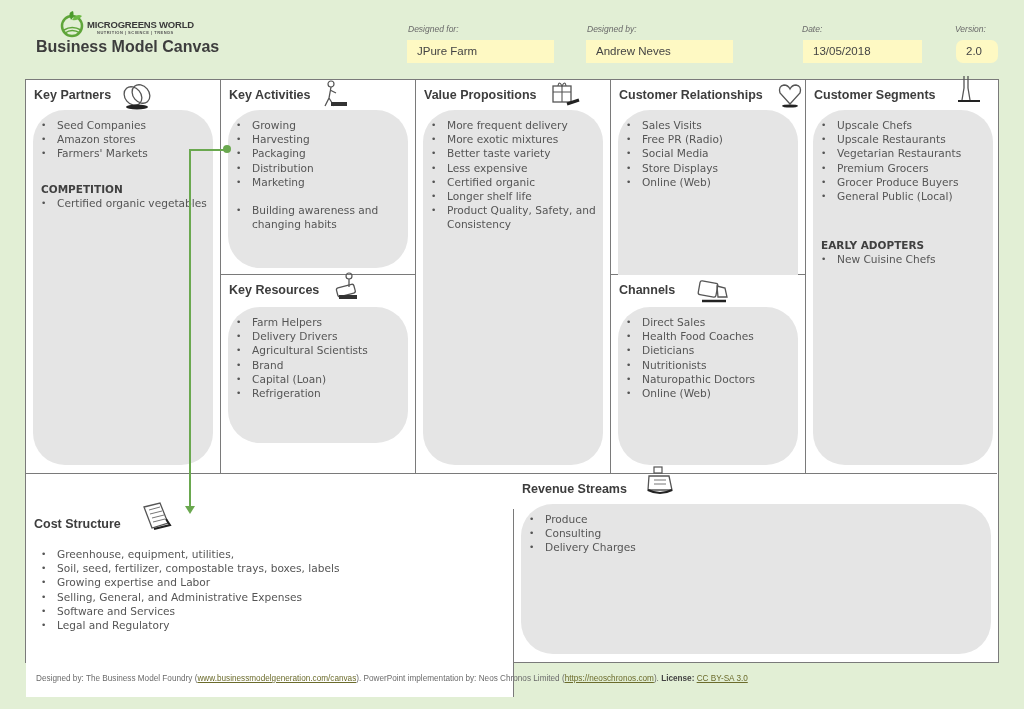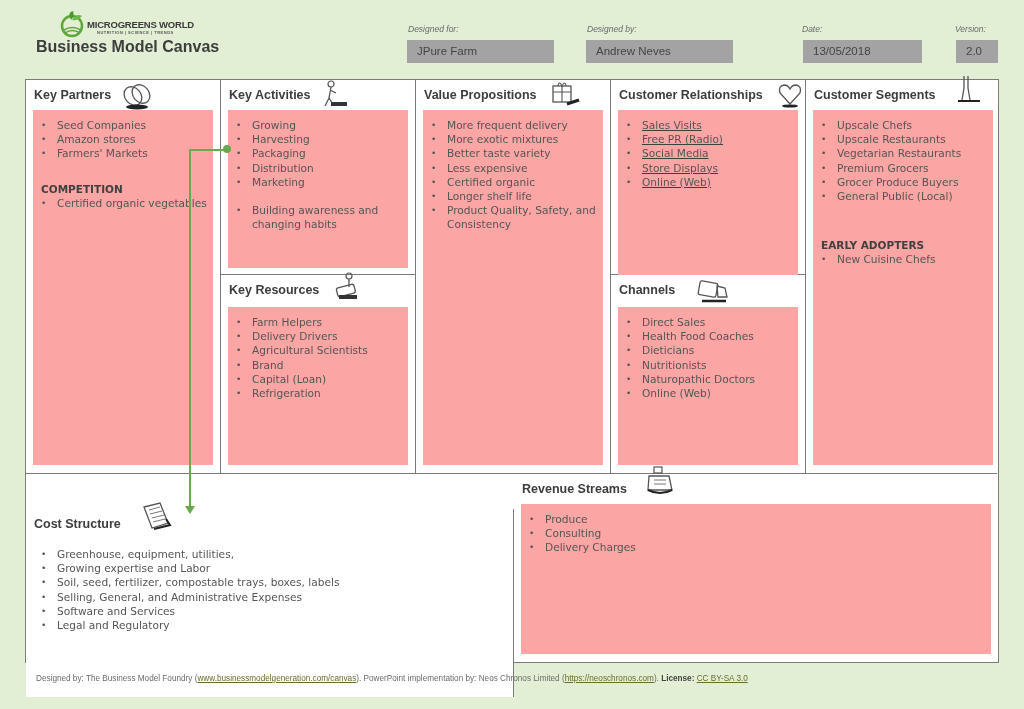--- a/index.html
+++ b/index.html
@@ -10,27 +10,27 @@
     color: #404040;
     position: relative;
   }
   .logo { position: absolute; left: 57px; top: 6px; height: 32px; width: 140px; }
   .logo-mark { position: absolute; left: 0; top: 2px; width: 30px; height: 30px; }
   .logo-name { position: absolute; left: 30px; top: 13px; font-size: 9.5px; font-weight: bold; color: #3a3a3a; letter-spacing: -0.2px; white-space: nowrap; }
   .logo-tag { position: absolute; left: 40px; top: 24px; font-size: 4px; font-weight: bold; color: #555; letter-spacing: 0.5px; white-space: nowrap; }
   .page-title { position: absolute; left: 36px; top: 38px; font-size: 16px; font-weight: bold; color: #3d3d3d; white-space: nowrap; }
 
   .meta-label { position: absolute; top: 24px; font-size: 8.5px; font-style: italic; color: #6a6a6a; white-space: nowrap; }
-  .meta-field { position: absolute; top: 40px; height: 23px; background: #a3a3a3; font-size: 11.5px; color: #444; padding: 5px 0 0 10px; white-space: nowrap; }
+  .meta-field { position: absolute; top: 40px; height: 23px; background: #fef9c3; font-size: 11.5px; color: #444; padding: 5px 0 0 10px; white-space: nowrap; }
 
   .canvas { position: absolute; left: 25px; top: 79px; width: 974px; height: 584px; background: #fff; border: 1.5px solid #7a7a7a; }
   .cell { position: absolute; border-right: 1.5px solid #7a7a7a; border-bottom: 1.5px solid #7a7a7a; background: #fff; }
   .cell-title { position: absolute; left: 8px; top: 8px; font-size: 12.5px; font-weight: bold; color: #3d3d3d; white-space: nowrap; }
   .cell-icon { position: absolute; width: 34px; height: 30px; }
-  .cell-body { position: absolute; background: #fca5a5; }
+  .cell-body { position: absolute; background: #e5e5e5; border-radius: 32px; }
   ul.items { list-style: none; padding: 8px 0 0 8px; }
   ul.items li { position: relative; padding-left: 16px; font-size: 11.5px; line-height: 14.2px; color: #555; font-family: "DejaVu Sans", sans-serif; font-size: 10.6px; }
   ul.items li::before { content: "\2022"; position: absolute; left: 0; top: 0; color: #555; font-size: 9px; }
   ul.items li.gap { margin-top: 14px; }
   .subhead { font-family: "DejaVu Sans", sans-serif; font-size: 10.5px; font-weight: bold; color: #404040; padding: 0 0 0 8px; }
 
   .arrow-h { position: absolute; left: 189px; top: 149px; width: 38px; height: 1.5px; background: #6aa84f; }
   .arrow-v { position: absolute; left: 189px; top: 149px; width: 1.5px; height: 359px; background: #6aa84f; }
   .arrow-dot { position: absolute; left: 223px; top: 145px; width: 8px; height: 8px; border-radius: 50%; background: #6aa84f; }
   .arrow-head { position: absolute; left: 185px; top: 506px; width: 0; height: 0; border-left: 5px solid transparent; border-right: 5px solid transparent; border-top: 8px solid #6aa84f; }
@@ -58,21 +58,21 @@
 <span class="meta-label" style="left:408px;">Designed for:</span>
 <div class="meta-field" style="left:407px; width:147px;">JPure Farm</div>
 
 <span class="meta-label" style="left:587px;">Designed by:</span>
 <div class="meta-field" style="left:586px; width:147px;">Andrew Neves</div>
 
 <span class="meta-label" style="left:802px;">Date:</span>
 <div class="meta-field" style="left:803px; width:119px;">13/05/2018</div>
 
 <span class="meta-label" style="left:955px;">Version:</span>
-<div class="meta-field" style="left:956px; width:42px;">2.0</div>
+<div class="meta-field" style="left:956px; width:42px;border-radius:7px;">2.0</div>
 
 <div class="canvas">
 
   <div class="cell" style="left:0; top:0; width:195px; height:394px;">
     <span class="cell-title">Key Partners</span>
     <svg class="cell-icon" style="left:94px; top:2px;" viewBox="0 0 34 30">
       <ellipse cx="13" cy="14" rx="8" ry="10" fill="none" stroke="#555" stroke-width="1.3" transform="rotate(-40 13 14)"></ellipse>
       <ellipse cx="21" cy="12" rx="8" ry="10" fill="none" stroke="#555" stroke-width="1.3" transform="rotate(-40 21 12)"></ellipse>
       <ellipse cx="17" cy="25" rx="11" ry="2.5" fill="#222"></ellipse>
     </svg>
@@ -109,21 +109,21 @@
   </div>
 
   <div class="cell" style="left:195px; top:195px; width:195px; height:199px;">
     <span class="cell-title">Key Resources</span>
     <svg class="cell-icon" style="left:110px; top:-4px;" viewBox="0 0 34 30">
       <circle cx="18" cy="5" r="3" fill="none" stroke="#555" stroke-width="1.2"></circle>
       <path d="M18 8 L18 16" stroke="#555" stroke-width="1.3"></path>
       <rect x="6" y="15" width="18" height="9" rx="2" fill="none" stroke="#555" stroke-width="1.3" transform="rotate(-15 15 20)"></rect>
       <rect x="8" y="24" width="18" height="4" fill="#333"></rect>
     </svg>
-    <div class="cell-body" style="left:7px; top:32px; width:180px; height:158px;">
+    <div class="cell-body" style="left:7px; top:32px; width:180px; height:136px;">
       <ul class="items">
         <li>Farm Helpers</li>
         <li>Delivery Drivers</li>
         <li>Agricultural Scientists</li>
         <li>Brand</li>
         <li>Capital (Loan)</li>
         <li>Refrigeration</li>
       </ul>
     </div>
   </div>
@@ -148,21 +148,21 @@
       </ul>
     </div>
   </div>
 
   <div class="cell" style="left:585px; top:0; width:195px; height:195px;">
     <span class="cell-title">Customer Relationships</span>
     <svg class="cell-icon" style="left:166px; top:2px; width:26px;" viewBox="0 0 26 30">
       <path d="M13 22 L3 11 Q1 4 7 3 Q11 3 13 7 Q15 3 19 3 Q25 4 23 11 Z" fill="none" stroke="#555" stroke-width="1.3"></path>
       <ellipse cx="13" cy="24" rx="8" ry="1.6" fill="#222"></ellipse>
     </svg>
-    <div class="cell-body" style="left:7px; top:30px; width:180px; height:200px;text-decoration:underline;">
+    <div class="cell-body" style="left:7px; top:30px; width:180px; height:200px;">
       <ul class="items">
         <li>Sales Visits</li>
         <li>Free PR  (Radio)</li>
         <li>Social Media</li>
         <li>Store Displays</li>
         <li>Online (Web)</li>
       </ul>
     </div>
   </div>
 
@@ -209,22 +209,22 @@
 
   <div class="cell" style="left:0; top:394px; width:488px; height:188px; border-bottom:none;margin-top:35px;">
     <span class="cell-title">Cost  Structure</span>
     <svg class="cell-icon" style="left:112px; top:-8px;" viewBox="0 0 34 30">
       <path d="M6 6 L22 2 L30 22 L14 27 Z" fill="#fff" stroke="#555" stroke-width="1.3"></path>
       <path d="M11 9 L22 6 M12 13 L24 10 M14 17 L26 14 M15 21 L27 18" stroke="#777" stroke-width="1"></path>
       <path d="M28 18 L32 24 L16 28" fill="none" stroke="#222" stroke-width="2"></path>
     </svg>
     <ul class="items" style="position:absolute; left:7px; top:30px;">
       <li>Greenhouse,  equipment, utilities,</li>
+      <li>Soil, seed, fertilizer, compostable trays, boxes, labels</li>
       <li>Growing expertise and Labor</li>
-      <li>Soil, seed, fertilizer, compostable trays, boxes, labels</li>
       <li>Selling, General, and  Administrative Expenses</li>
       <li>Software and Services</li>
       <li>Legal and Regulatory</li>
     </ul>
   </div>
 
   <div class="cell" style="left:488px; top:394px; width:483px; height:188px; border-right:none; border-bottom:none;">
     <span class="cell-title">Revenue Streams</span>
     <svg class="cell-icon" style="left:130px; top:-8px;" viewBox="0 0 34 30">
       <rect x="10" y="1" width="8" height="6" fill="none" stroke="#555" stroke-width="1.2"></rect>

